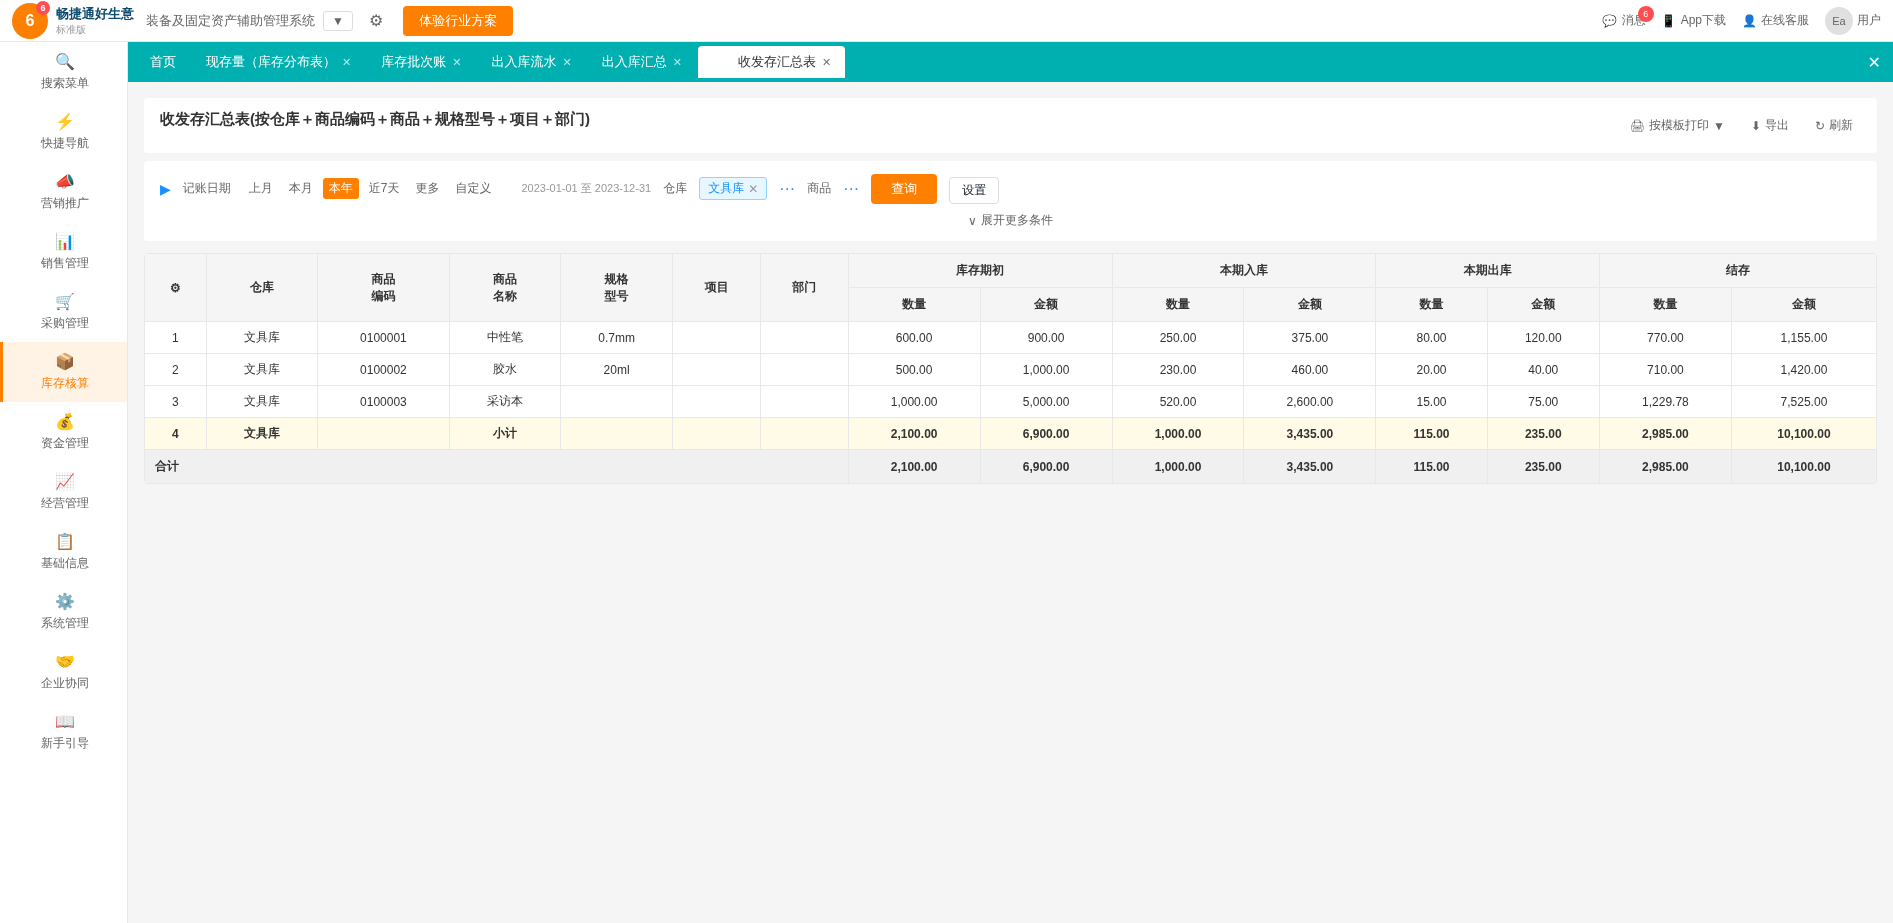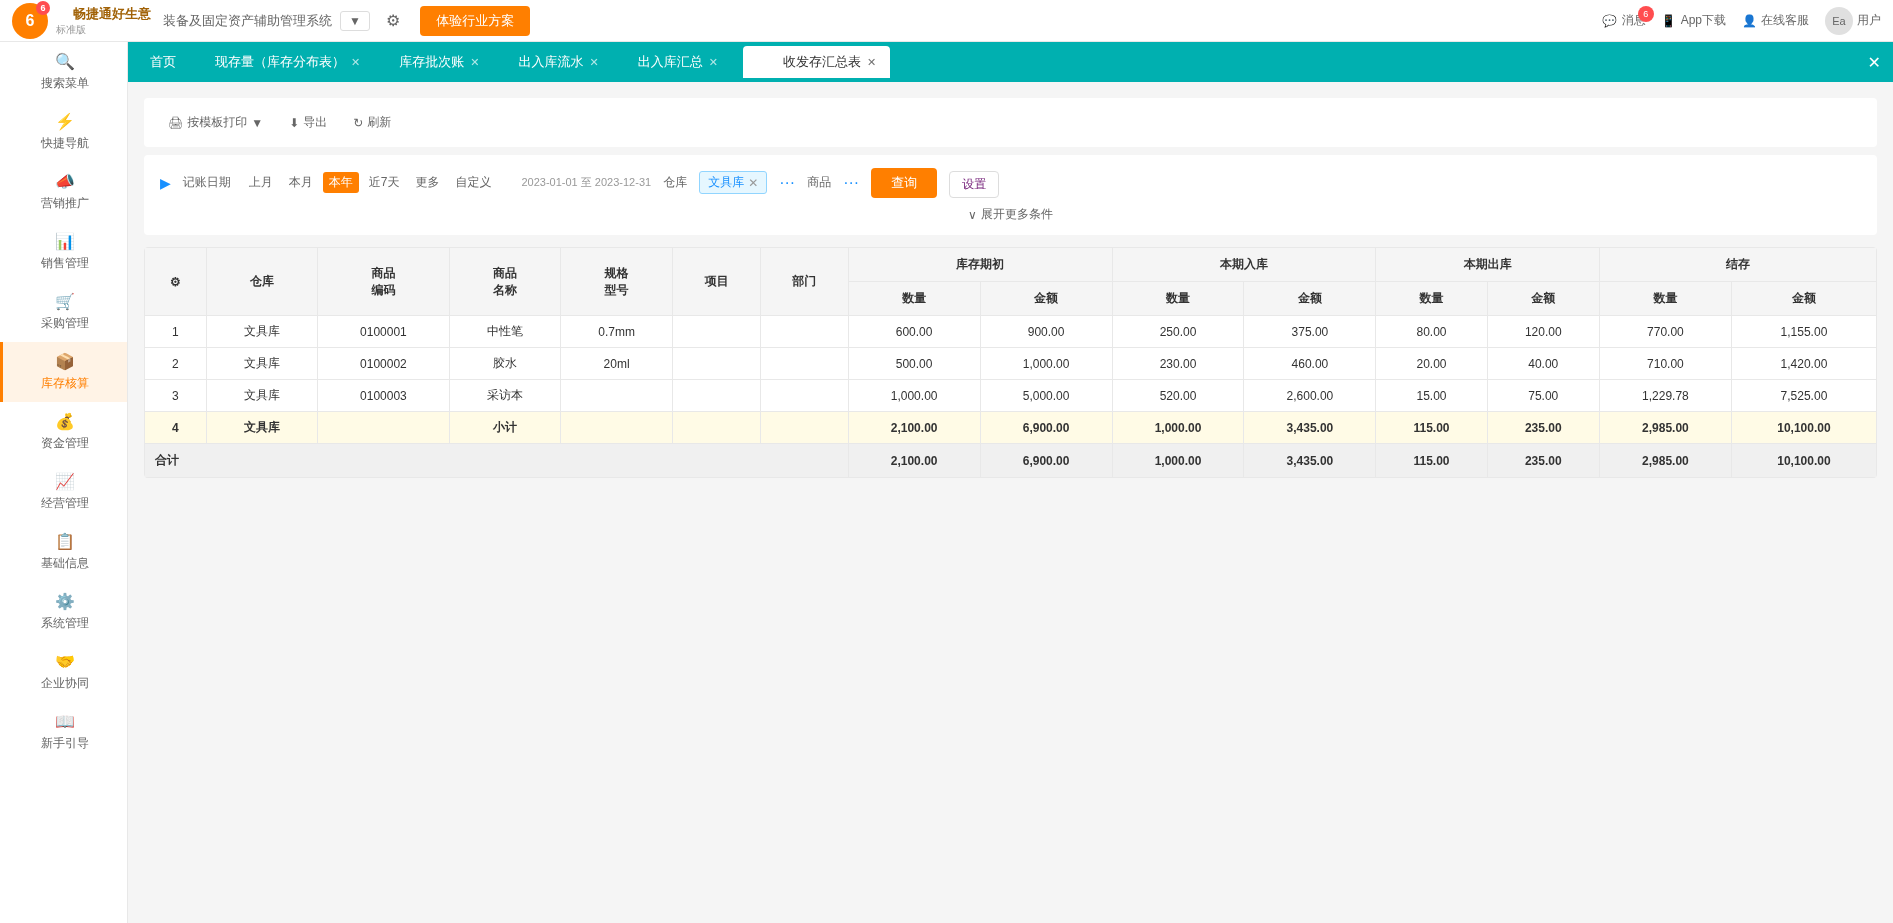--- a/index.html
+++ b/index.html
@@ -10,21 +10,21 @@
     .top-bar { height: 42px; background: #fff; border-bottom: 1px solid #e8e8e8; display: flex; align-items: center; padding: 0 12px; justify-content: space-between; }
     .main-area { display: flex; flex: 1; overflow: hidden; }
     .sidebar { width: 128px; background: #fff; border-right: 1px solid #e8e8e8; display: flex; flex-direction: column; }
     .content-area { flex: 1; display: flex; flex-direction: column; overflow: hidden; }
 
     
     .top-bar-left { display: flex; align-items: center; gap: 8px; }
     .logo { width: 36px; height: 36px; background: #ff7f00; border-radius: 50%; display: flex; align-items: center; justify-content: center; color: #fff; font-weight: bold; font-size: 16px; position: relative; }
     .logo-badge { position: absolute; top: -2px; right: -2px; background: #ff4d4f; color: #fff; border-radius: 50%; width: 14px; height: 14px; font-size: 9px; display: flex; align-items: center; justify-content: center; }
     .app-title { display: flex; flex-direction: column; }
-    .app-name { font-size: 13px; font-weight: bold; color: #a16207; margin-left: 17px; }
+    .app-name { font-size: 13px; font-weight: bold; color: #0c4a6e; }
     .app-subtitle { font-size: 10px; color: #999; }
     .sys-name { font-size: 13px; color: #666; margin-left: 4px; }
     .dropdown-btn { background: none; border: 1px solid #ddd; padding: 2px 8px; border-radius: 3px; font-size: 12px; cursor: pointer; color: #666; }
     .gear-btn { background: none; border: none; font-size: 16px; cursor: pointer; color: #666; margin-left: 8px; }
     .trial-btn { background: #ff7f00; color: #fff; border: none; padding: 6px 16px; border-radius: 4px; cursor: pointer; font-size: 13px; margin-left: 12px; }
 
     .top-bar-right { display: flex; align-items: center; gap: 16px; }
     .top-right-item { display: flex; align-items: center; gap: 4px; cursor: pointer; color: #666; font-size: 12px; position: relative; }
     .notif-badge { background: #ff4d4f; color: #fff; border-radius: 50%; width: 16px; height: 16px; font-size: 9px; display: flex; align-items: center; justify-content: center; position: absolute; top: -6px; right: -8px; }
     .user-avatar { width: 28px; height: 28px; background: #e0e0e0; border-radius: 50%; display: flex; align-items: center; justify-content: center; font-size: 11px; color: #666; }
@@ -48,21 +48,21 @@
     .filter-label { color: #666; font-size: 12px; white-space: nowrap; }
     .date-buttons { display: flex; gap: 4px; align-items: center; }
     .date-btn { background: none; border: none; padding: 2px 6px; cursor: pointer; color: #666; font-size: 12px; border-radius: 3px; }
     .date-btn.active { background: #ff7f00; color: #fff; border-radius: 3px; }
     .date-range { color: #999; font-size: 11px; margin-left: 12px; }
     .filter-tag { background: #e6f7ff; border: 1px solid #91d5ff; padding: 2px 8px; border-radius: 3px; display: flex; align-items: center; gap: 4px; font-size: 12px; color: #1890ff; }
     .filter-tag-close { cursor: pointer; color: #999; }
     .filter-ellipsis { color: #1890ff; cursor: pointer; font-size: 16px; }
     .expand-btn { display: flex; align-items: center; gap: 4px; color: #666; cursor: pointer; font-size: 12px; border: none; background: none; }
     .query-btn { background: #ff7f00; color: #fff; border: none; padding: 6px 20px; border-radius: 4px; cursor: pointer; font-size: 13px; }
-    .settings-btn { background: none; border: 1px solid #ddd; padding: 4px 12px; border-radius: 4px; cursor: pointer; font-size: 12px; color: #701a75; margin-top: 4px; }
+    .settings-btn { background: none; border: 1px solid #ddd; padding: 4px 12px; border-radius: 4px; cursor: pointer; font-size: 12px; color: #0f172a; margin-top: 4px; }
     .toolbar-btn { background: none; border: none; cursor: pointer; color: #666; font-size: 12px; display: flex; align-items: center; gap: 4px; padding: 4px 8px; border-radius: 3px; }
 
     
     .table-container { background: #fff; border-radius: 4px; overflow: hidden; }
     table { width: 100%; border-collapse: collapse; font-size: 12px; }
     thead tr { background: #f5f5f5; }
     thead th { padding: 8px 10px; text-align: center; border: 1px solid #e8e8e8; color: #333; font-weight: bold; white-space: nowrap; }
     tbody tr { background: #fff; }
     tbody tr.subtotal { background: #fffbe6; font-weight: bold; }
     tbody td { padding: 7px 10px; text-align: center; border: 1px solid #e8e8e8; white-space: nowrap; }
@@ -165,21 +165,21 @@
           <div class="sidebar-item">
             <span class="sidebar-icon">📖</span>
             <span>新手引导</span>
           </div>
         </div>
     </div>
 
     <div class="content-area">
 
       <div class="tab-bar">
-        <div id="tabs-container" style="display:flex;gap:11px;align-items:flex-start;">
+        <div id="tabs-container" style="display:flex;gap:2px;align-items:flex-start;">
             <div class="tab">
               <span>首页</span>
             </div>
             <div class="tab">
               <span>现存量（库存分布表）</span>
               <span class="tab-close">✕</span>
             </div>
             <div class="tab">
               <span>库存批次账</span>
               <span class="tab-close">✕</span>
@@ -197,20 +197,21 @@
               <span class="tab-close">✕</span>
             </div>
           </div>
         <span class="tab-bar-close">✕</span>
       </div>
 
       <div class="page-content">
 
         <div style="background:#fff;padding:12px 16px;border-radius:4px;margin-bottom:8px;">
           <div style="display:flex;justify-content:space-between;align-items:center;">
+            <h2 class="page-title">收发存汇总表(按仓库＋商品编码＋商品＋规格型号＋项目＋部门)</h2>
             <div style="display:flex;gap:10px;align-items:center;">
               <button class="toolbar-btn">
                 <span>🖨</span>
                 <span>按模板打印</span>
                 <span>▼</span>
               </button>
               <button class="toolbar-btn">
                 <span>⬇</span>
                 <span>导出</span>
               </button>

